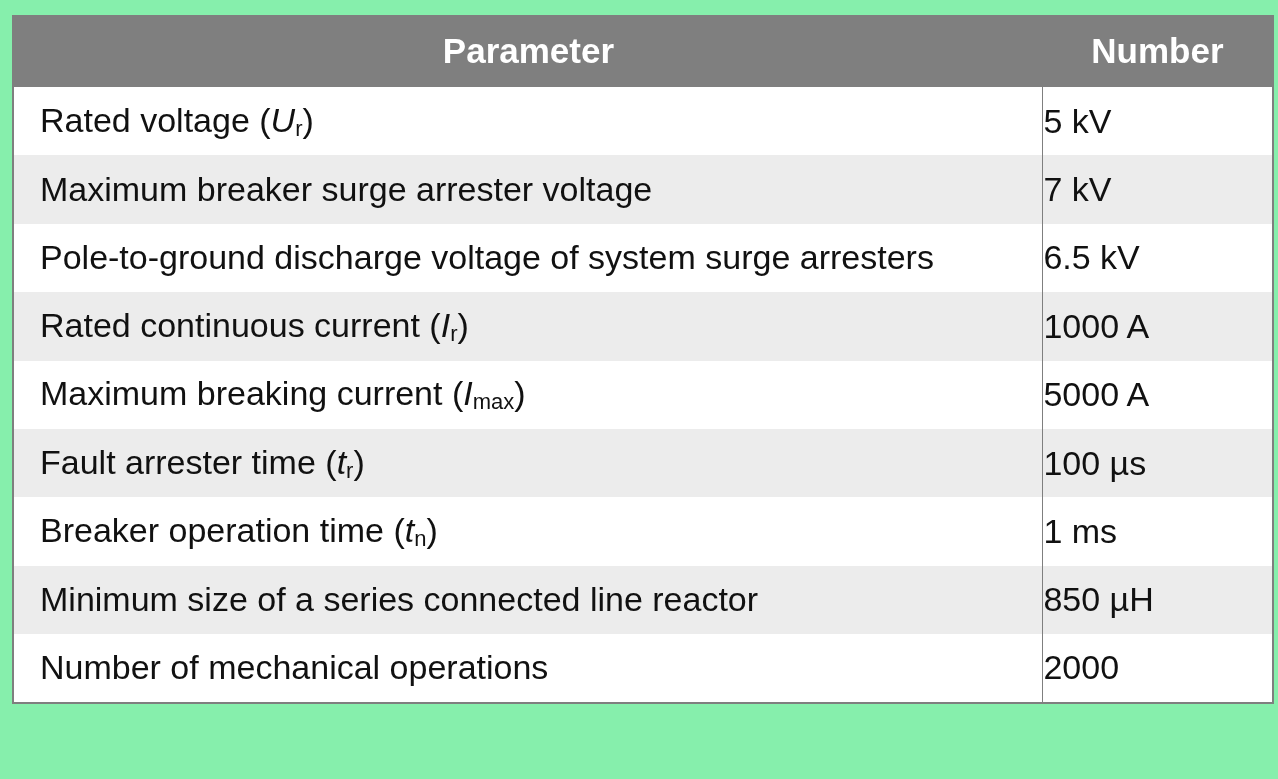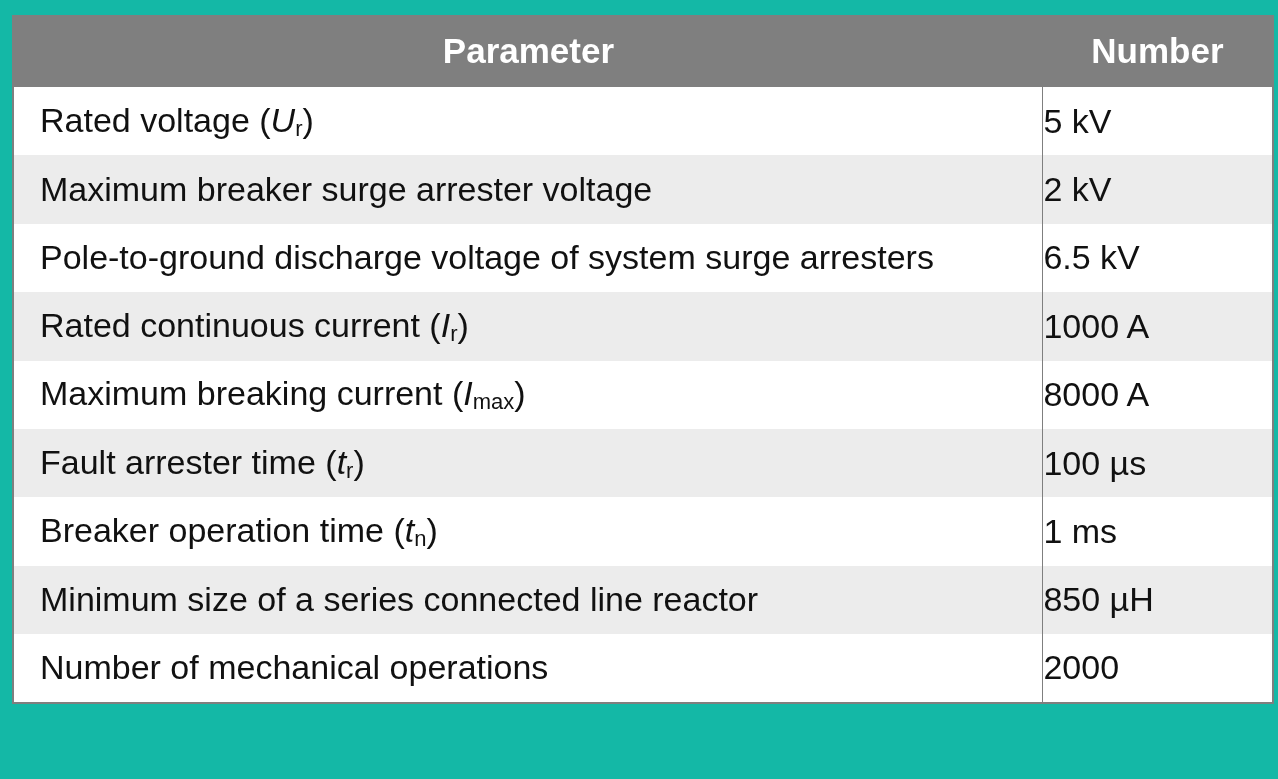--- a/index.html
+++ b/index.html
@@ -7,21 +7,21 @@
       padding: 0;
       background: #ffffff;
       width: 1278px;
       height: 779px;
       overflow: hidden;
     }
     .page {
       position: relative;
       width: 1278px;
       height: 779px;
-      background: #14b8a6;
+      background: #86efac;
     }
     table.params {
       position: absolute;
       left: 12px;
       top: 15px;
       width: 1262px;
       border-collapse: collapse;
       font-family: "Liberation Sans", sans-serif;
       color: #111111;
       border-left: 2px solid #7f7f7f;
@@ -78,33 +78,33 @@
         <th class="col-value">Number</th>
       </tr>
     </thead>
     <tbody>
       <tr>
         <td class="param"><span>Rated voltage (</span><span class="sym">U</span><span class="sub">r</span><span>)</span></td>
         <td class="value">5 kV</td>
       </tr>
       <tr>
         <td class="param"><span>Maximum breaker surge arrester voltage</span></td>
-        <td class="value">2 kV</td>
+        <td class="value">7 kV</td>
       </tr>
       <tr>
         <td class="param"><span>Pole-to-ground discharge voltage of system surge arresters</span></td>
         <td class="value">6.5 kV</td>
       </tr>
       <tr>
         <td class="param"><span>Rated continuous current (</span><span class="sym">I</span><span class="sub">r</span><span>)</span></td>
         <td class="value">1000 A</td>
       </tr>
       <tr>
         <td class="param"><span>Maximum breaking current (</span><span class="sym">I</span><span class="sub">max</span><span>)</span></td>
-        <td class="value">8000 A</td>
+        <td class="value">5000 A</td>
       </tr>
       <tr>
         <td class="param"><span>Fault arrester time (</span><span class="sym">t</span><span class="sub">r</span><span>)</span></td>
         <td class="value">100 µs</td>
       </tr>
       <tr>
         <td class="param"><span>Breaker operation time (</span><span class="sym">t</span><span class="sub">n</span><span>)</span></td>
         <td class="value">1 ms</td>
       </tr>
       <tr>

